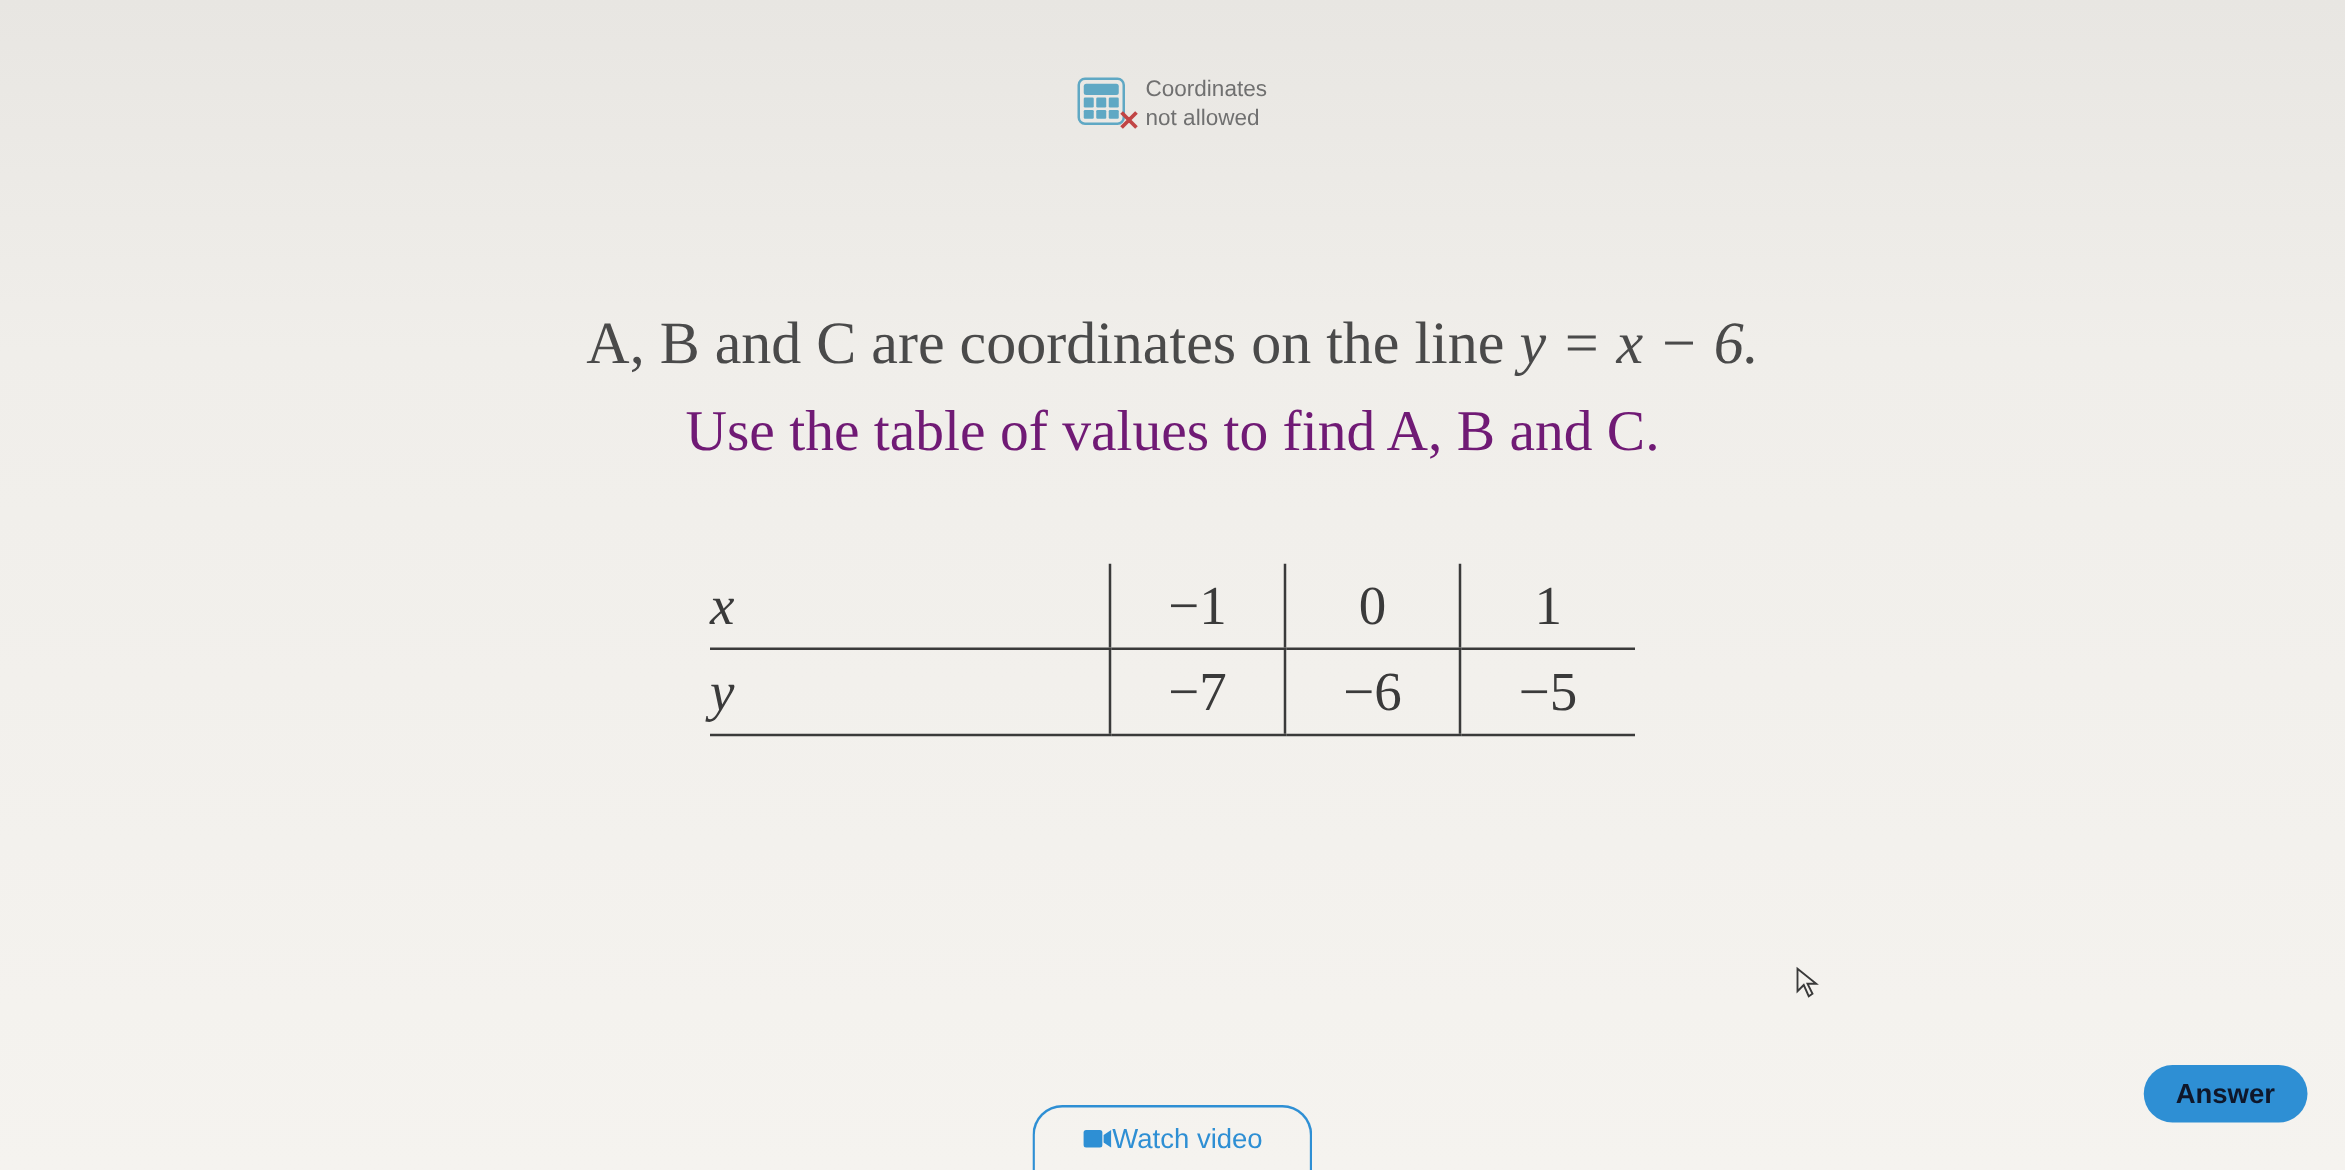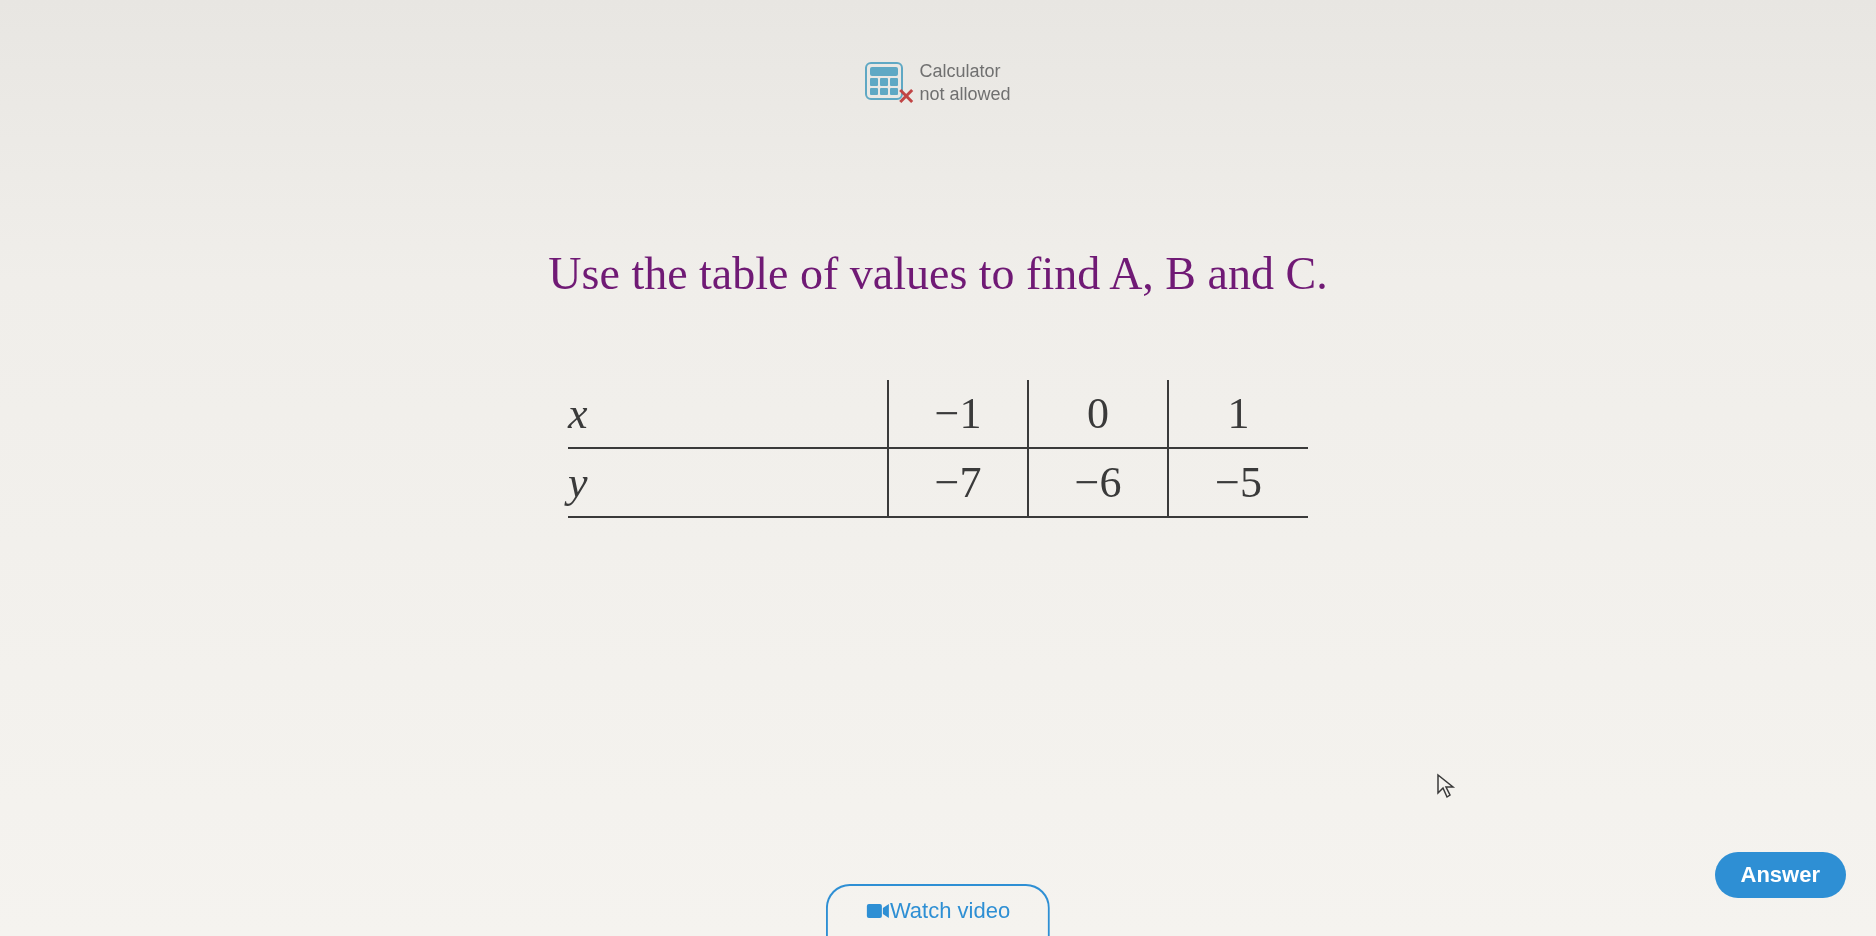--- a/index.html
+++ b/index.html
@@ -158,21 +158,21 @@
     
     .italic-var {
       font-style: italic;
     }
     
     .answer-button {
       position: absolute;
       bottom: 38px;
       right: 30px;
       background: #2e8fd4;
-      color: #ffffff;
+      color: #0f172a;
       padding: 10px 26px;
       border-radius: 24px;
       font-size: 22px;
       font-weight: 600;
       border: none;
       cursor: pointer;
     }
     
     .watch-video-button {
       position: absolute;
@@ -218,27 +218,30 @@
             <div class="calc-button"></div>
             <div class="calc-button"></div>
           <div class="calc-button"></div>
             <div class="calc-button"></div>
             <div class="calc-button"></div>
         </div>
       </div>
       <span class="x-mark">✕</span>
     </div>
     <div class="calculator-text">
-      <span>Calculator</span>
+      <span>Coordinates</span>
       <span>not allowed</span>
     </div>
   </div>
 </div>
 
 <div class="question-container">
+  <div class="question-line-1">
+    <span>A, B and C are coordinates on the line </span><span class="math-var">y = x − 6.</span>
+  </div>
   <div class="question-line-2">Use the table of values to find A, B and C.</div>
 </div>
 
 <div class="table-container">
   <table class="values-table">
     <tbody>
         <tr class="row-x">
       <td class="label-cell italic-var">x</td>
       <td class="data-cell">−1</td>
       <td class="data-cell">0</td>

